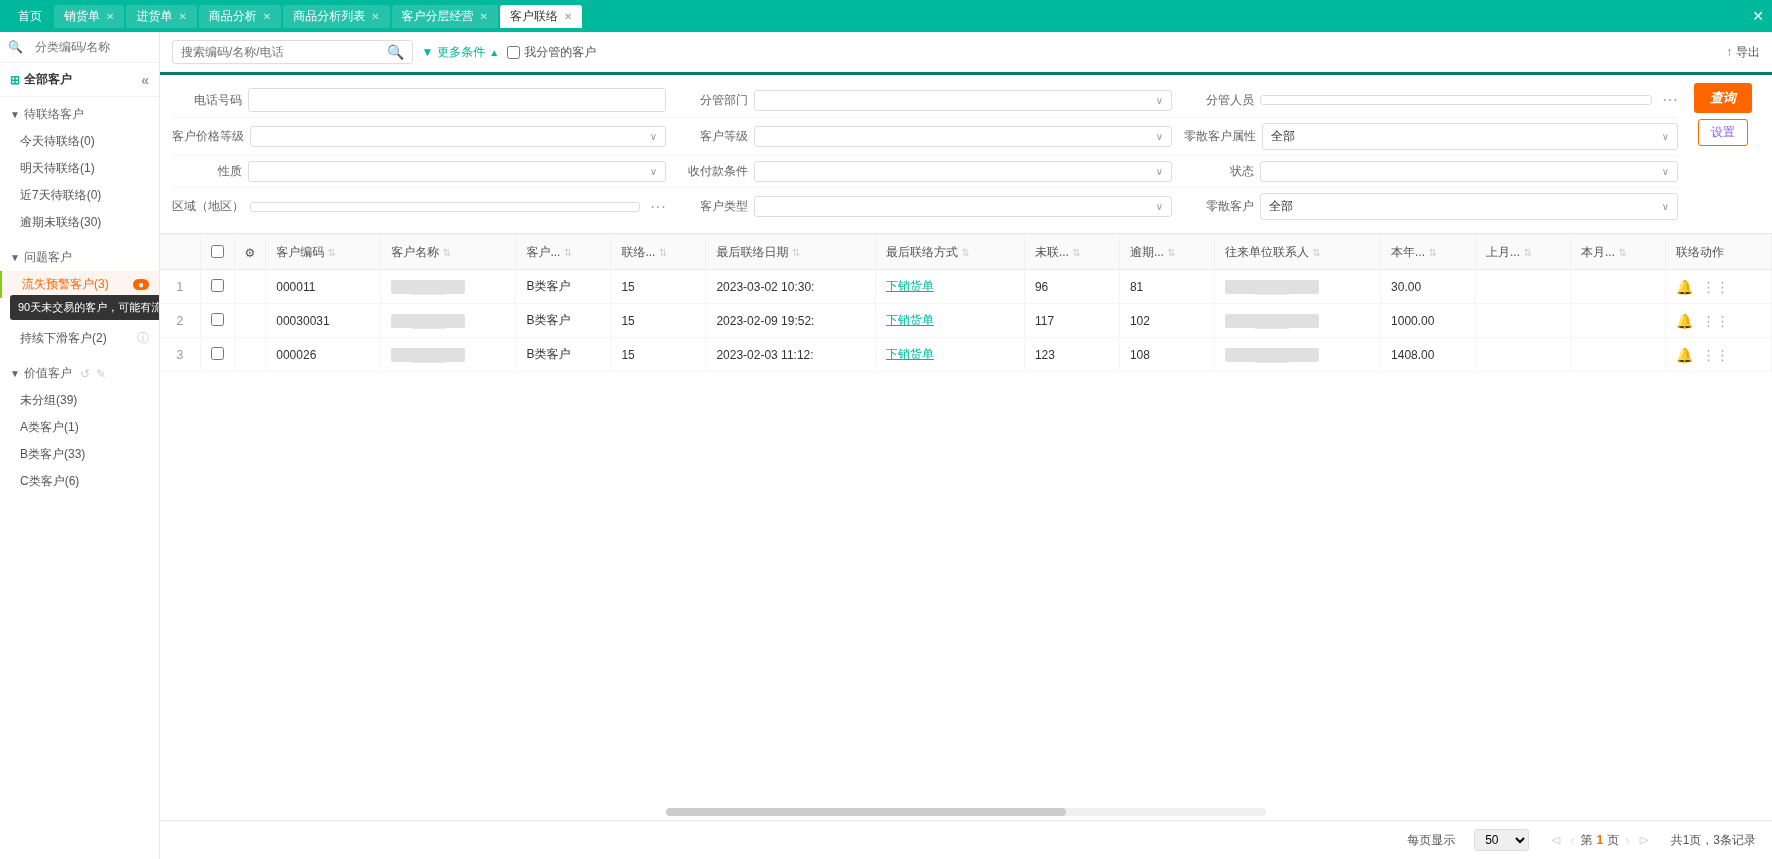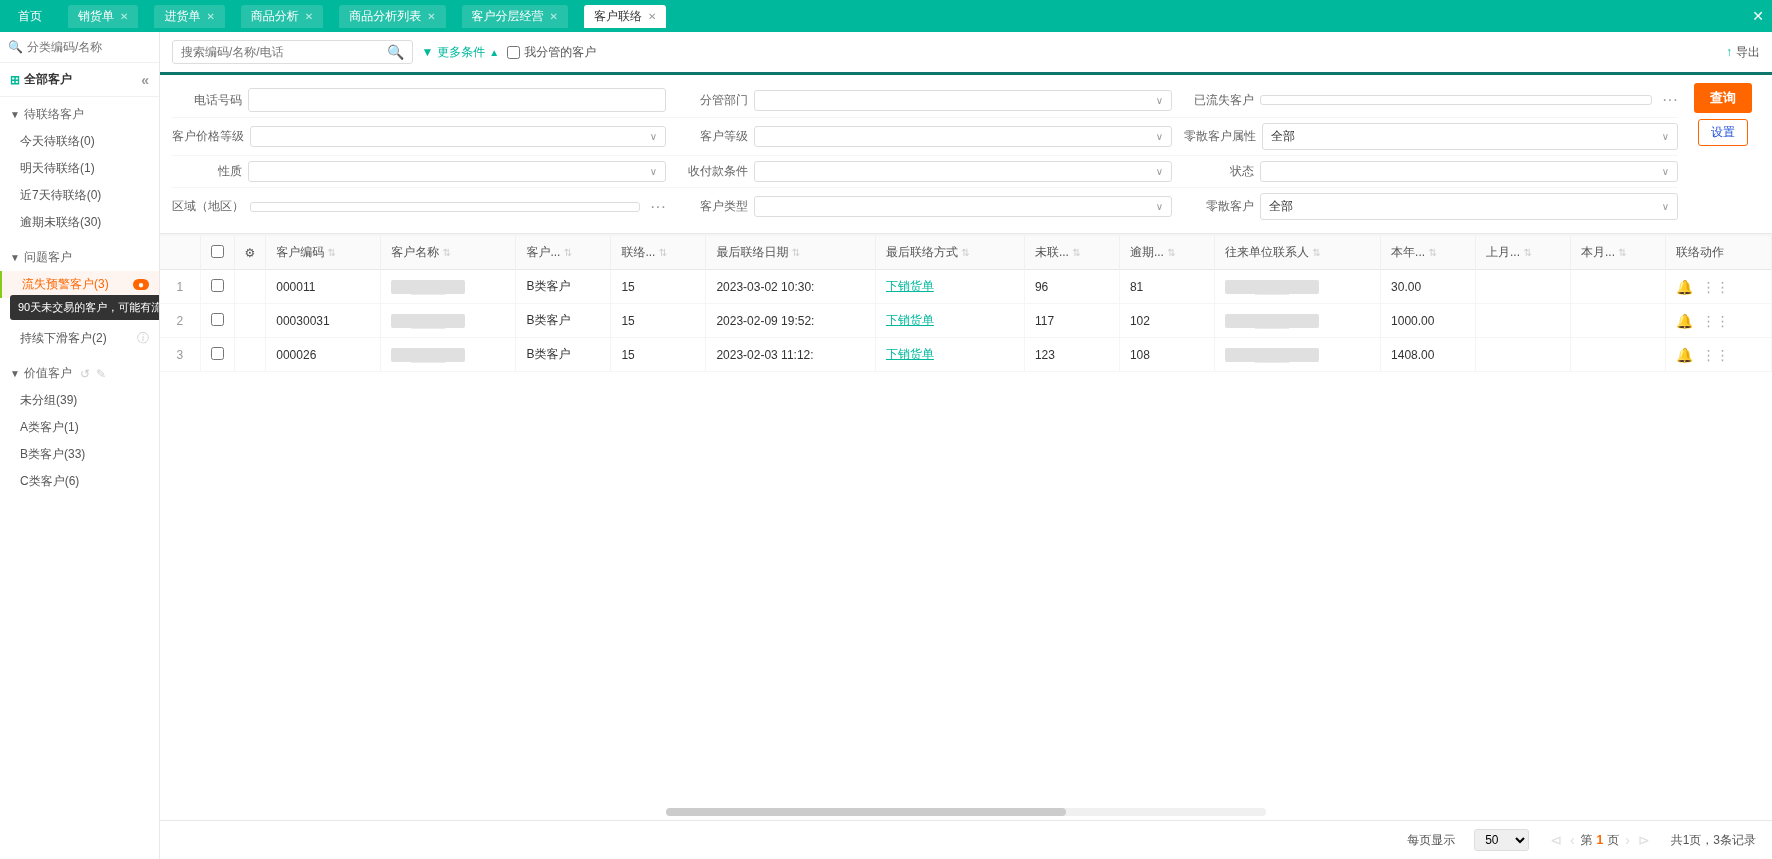--- a/index.html
+++ b/index.html
@@ -5,21 +5,21 @@
     * { box-sizing: border-box; margin: 0; padding: 0; font-family: 'Microsoft YaHei', sans-serif; font-size: 12px; }
     body { background: #f5f5f5; overflow: hidden; }
 
     
     .tab-bar {
       display: flex;
       align-items: center;
       background: #00b89c;
       height: 32px;
       padding: 0 8px;
-      gap: 16px;
+      gap: 2px;
     }
     .tab-item {
       display: flex;
       align-items: center;
       gap: 4px;
       background: rgba(255,255,255,0.15);
       color: #fff;
       padding: 4px 10px;
       border-radius: 3px 3px 0 0;
       cursor: pointer;
@@ -72,20 +72,21 @@
       padding: 8px;
       border-bottom: 1px solid #f0f0f0;
       gap: 4px;
     }
     .sidebar-search input {
       flex: 1;
       border: none;
       outline: none;
       font-size: 12px;
       color: #666;
+      margin-left: 8px;
     }
     .sidebar-header {
       display: flex;
       align-items: center;
       justify-content: space-between;
       padding: 8px 10px;
       font-size: 13px;
       font-weight: bold;
       color: #333;
       border-bottom: 1px solid #f0f0f0;
@@ -264,24 +265,25 @@
     
     .query-btn {
       background: #ff6600;
       color: #fff;
       border: none;
       padding: 6px 16px;
       border-radius: 3px;
       cursor: pointer;
       font-size: 13px;
       font-weight: bold;
+      font-style: italic;
     }
     .settings-btn {
       background: #fff;
-      color: #1d4ed8;
+      color: #8b5cf6;
       border: 1px solid #ff6600;
       padding: 4px 12px;
       border-radius: 3px;
       cursor: pointer;
       font-size: 12px;
       margin-top: 4px;
     }
     .btn-group {
       display: flex;
       flex-direction: column;
@@ -533,21 +535,21 @@
             <input class="filter-input" type="text" value="" style="">
           </div>
           <div class="filter-item">
             <span class="filter-label">分管部门</span>
             <div class="filter-select">
               <span></span>
               <span class="arrow">∨</span>
             </div>
           </div>
           <div class="filter-item">
-            <span class="filter-label">已流失客户</span>
+            <span class="filter-label">分管人员</span>
             <div class="filter-select" style="flex:1;">
               <span></span>
             </div>
             <span class="filter-more">···</span>
           </div>
         </div>
 
         <div class="filter-row">
           <div class="filter-item">
             <span class="filter-label">客户价格等级</span>

